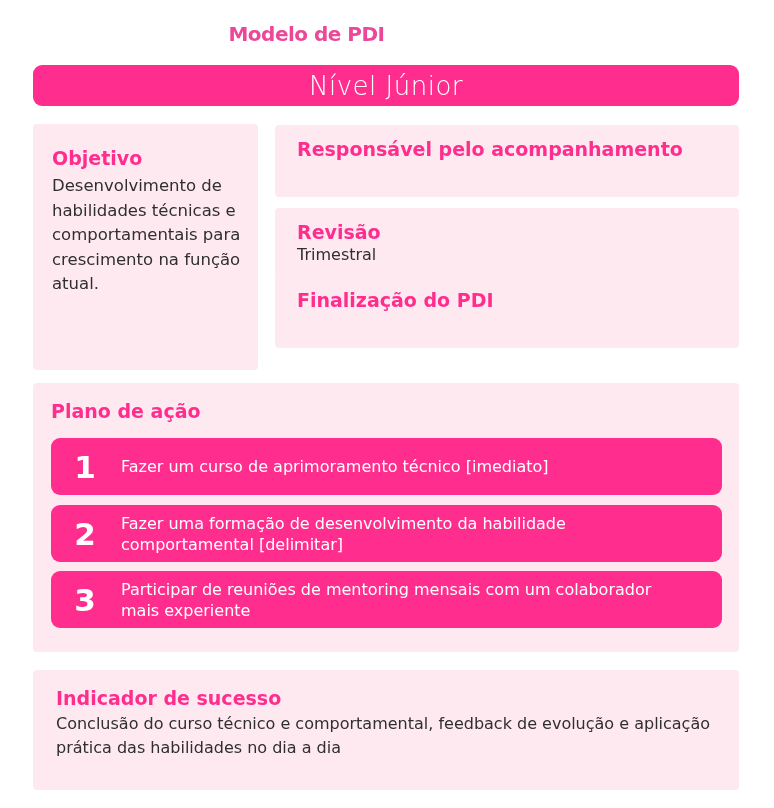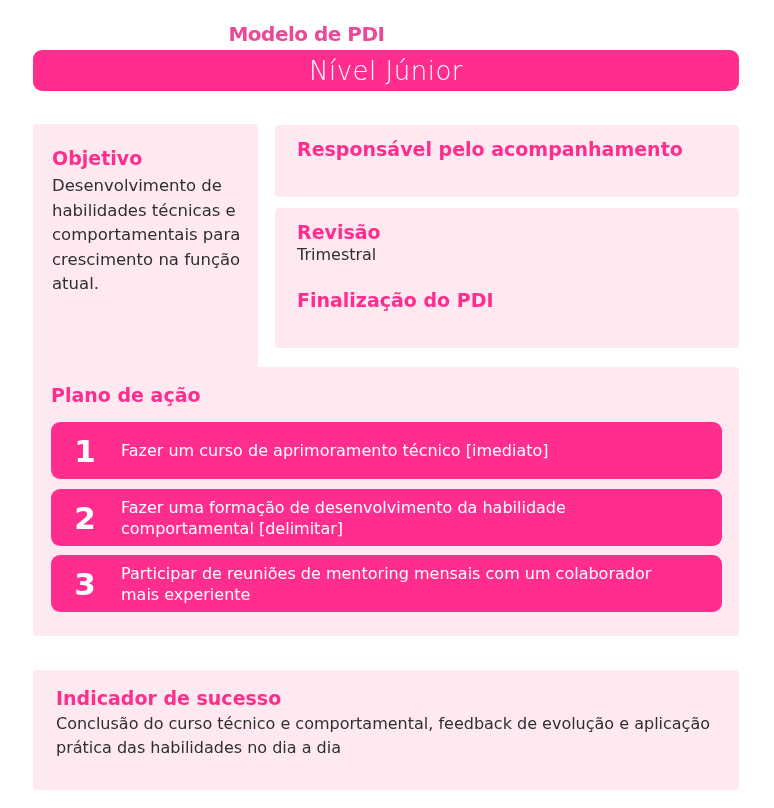--- a/index.html
+++ b/index.html
@@ -5,41 +5,41 @@
     * { box-sizing: border-box; margin: 0; padding: 0; }
     html, body { width: 774px; height: 808px; background: #ffffff; overflow: hidden; }
     body { position: relative; font-family: "Liberation Sans", sans-serif; color: #2a2a2a; }
 
     .title {
       position: absolute; left: 0; top: 22px; width: 613px; text-align: center;
       font-family: "DejaVu Sans", sans-serif; font-weight: bold; font-size: 20px; color: #ec4899;
       letter-spacing: -0.5px;
     }
     .banner {
-      position: absolute; left: 33px; top: 50px; width: 706px; height: 41px;
+      position: absolute; left: 33px; top: 65px; width: 706px; height: 41px;
       background: #ff2d8d; border-radius: 9px;
       display: flex; align-items: center; justify-content: center;
     }
     .banner span { color: #ffffff; font-family: "DejaVu Sans", sans-serif; font-size: 26px; font-weight: 300; letter-spacing: 0.5px; }
 
     .card { position: absolute; background: #ffe9f1; border-radius: 4px; }
     .card-title { color: #ff2d8d; font-family: "DejaVu Sans", sans-serif; font-weight: bold; font-size: 19px; line-height: 24px; }
     .card-text { color: #2f2f2f; font-family: "DejaVu Sans", sans-serif; font-size: 16px; line-height: 24px; }
 
     #obj { left: 33px; top: 124px; width: 225px; height: 246px; padding: 22px 16px 0 19px; }
     #obj .card-title { margin-bottom: 4px; }
     #obj .card-text { font-size: 16.5px; line-height: 24.5px; }
 
     .info { left: 275px; width: 464px; height: 72px; padding: 12px 20px 0 22px; }
     .info .card-text { line-height: 22px; }
     #resp { top: 125px; }
     #rev { top: 208px; }
     #fin { top: 276px; }
 
-    #plano { left: 33px; top: 367px; width: 706px; height: 269px; padding: 16px 18px 0 18px; }
+    #plano { left: 33px; top: 383px; width: 706px; height: 269px; padding: 16px 18px 0 18px; }
     #plano .card-title { margin-bottom: 20px; }
     .action {
       position: absolute; left: 18px; width: 671px; height: 57px;
       background: #ff2d8d; border-radius: 9px;
       display: flex; align-items: center;
     }
     .action .num {
       width: 68px; text-align: center; color: #ffffff;
       font-family: "DejaVu Sans", sans-serif; font-weight: bold; font-size: 31px;
     }

